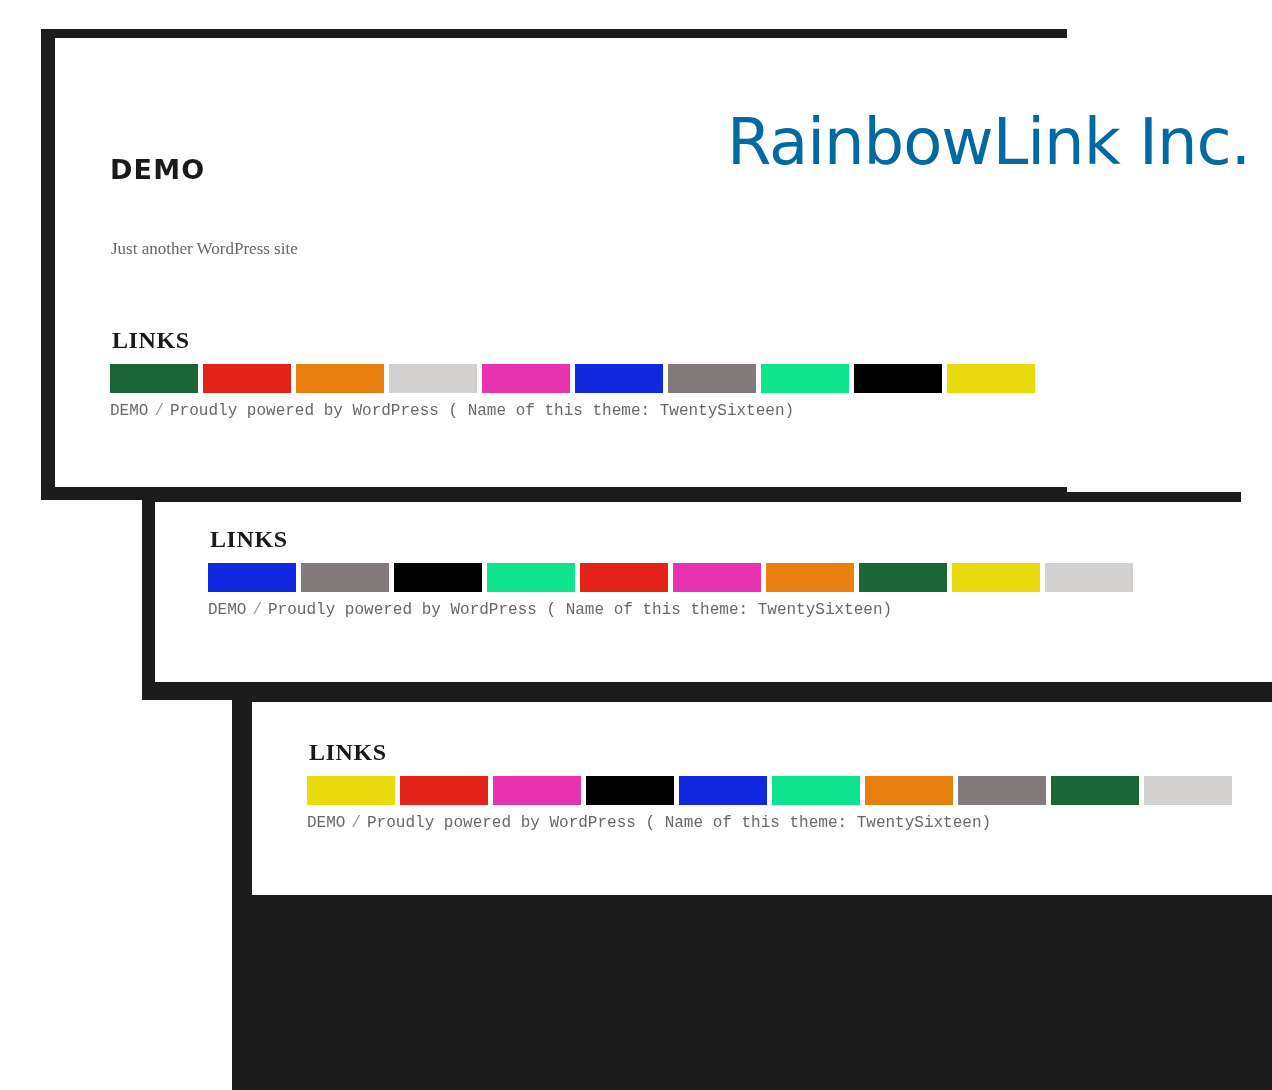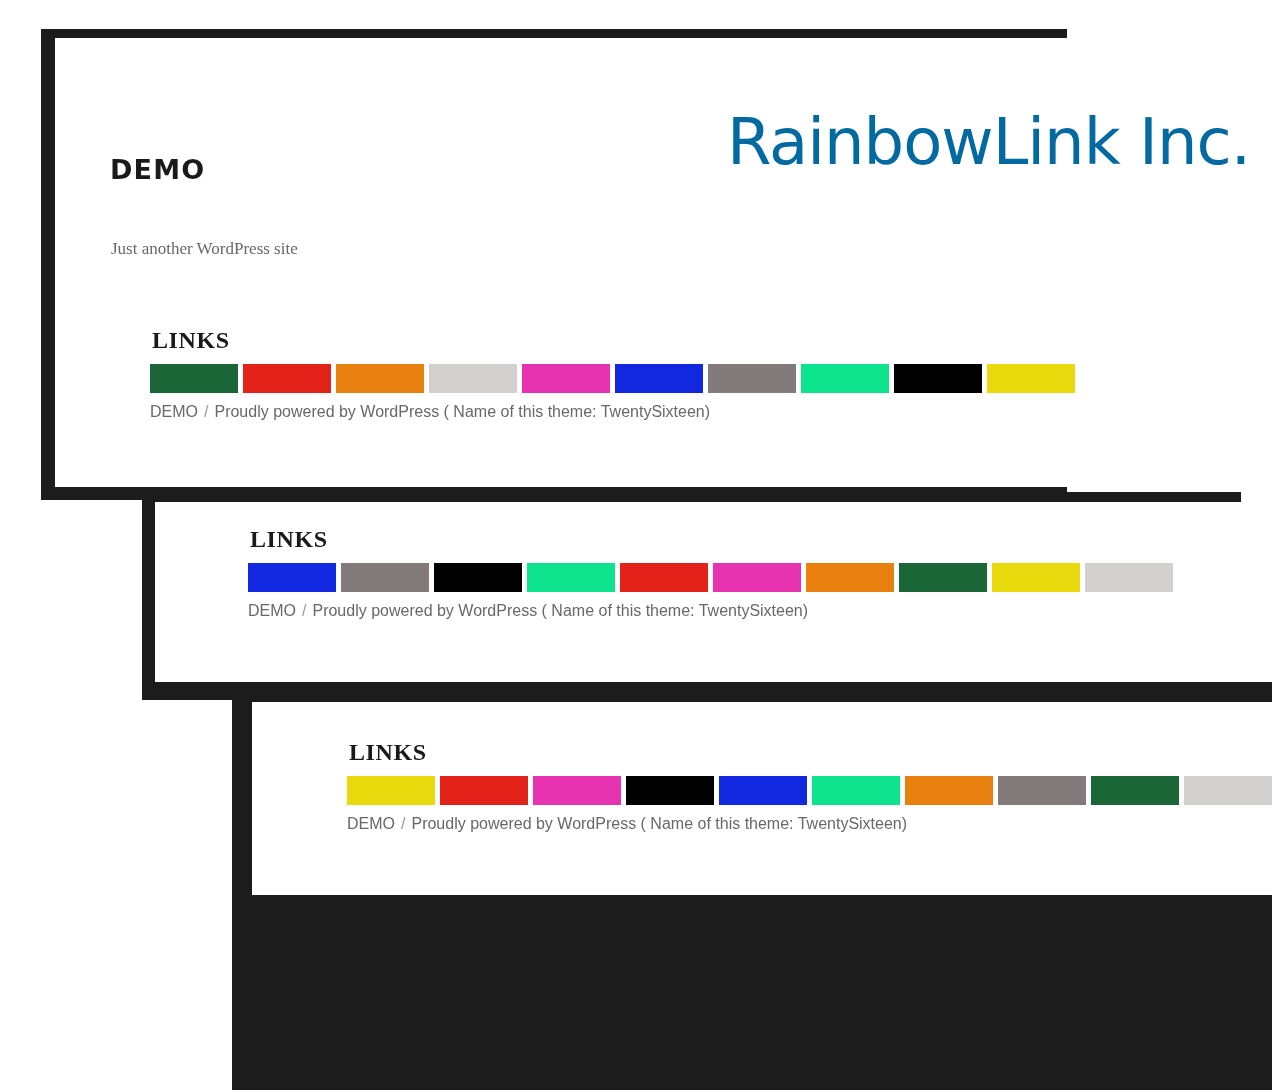--- a/index.html
+++ b/index.html
@@ -59,21 +59,20 @@
     font-family: "Liberation Serif", serif;
     font-size: 17px;
     color: #686868;
     line-height: 1;
     margin-top: 46px;
   }
 
   
   .widget {
     position: absolute;
-    margin-left: 40px;
   }
   .widget-title {
     font-family: "Liberation Serif", serif;
     font-weight: 700;
     font-size: 24px;
     letter-spacing: 0.6px;
     color: #1a1a1a;
     margin: 0 0 12px 2px;
     line-height: 1;
   }
@@ -81,21 +80,21 @@
     display: flex;
     gap: 5px;
     margin-bottom: 9px;
   }
   .swatch {
     height: 29px;
     flex: 1 1 0;
     display: block;
   }
   .credits {
-    font-family: Liberation Sans, sans-serif;
+    font-family: Liberation Mono, monospace;
     font-size: 16px;
     color: #686868;
     line-height: 1.2;
     white-space: nowrap;
   }
   .credits .sep {
     margin: 0 6px;
     color: #9a9a9a;
   }
   .credits a {

